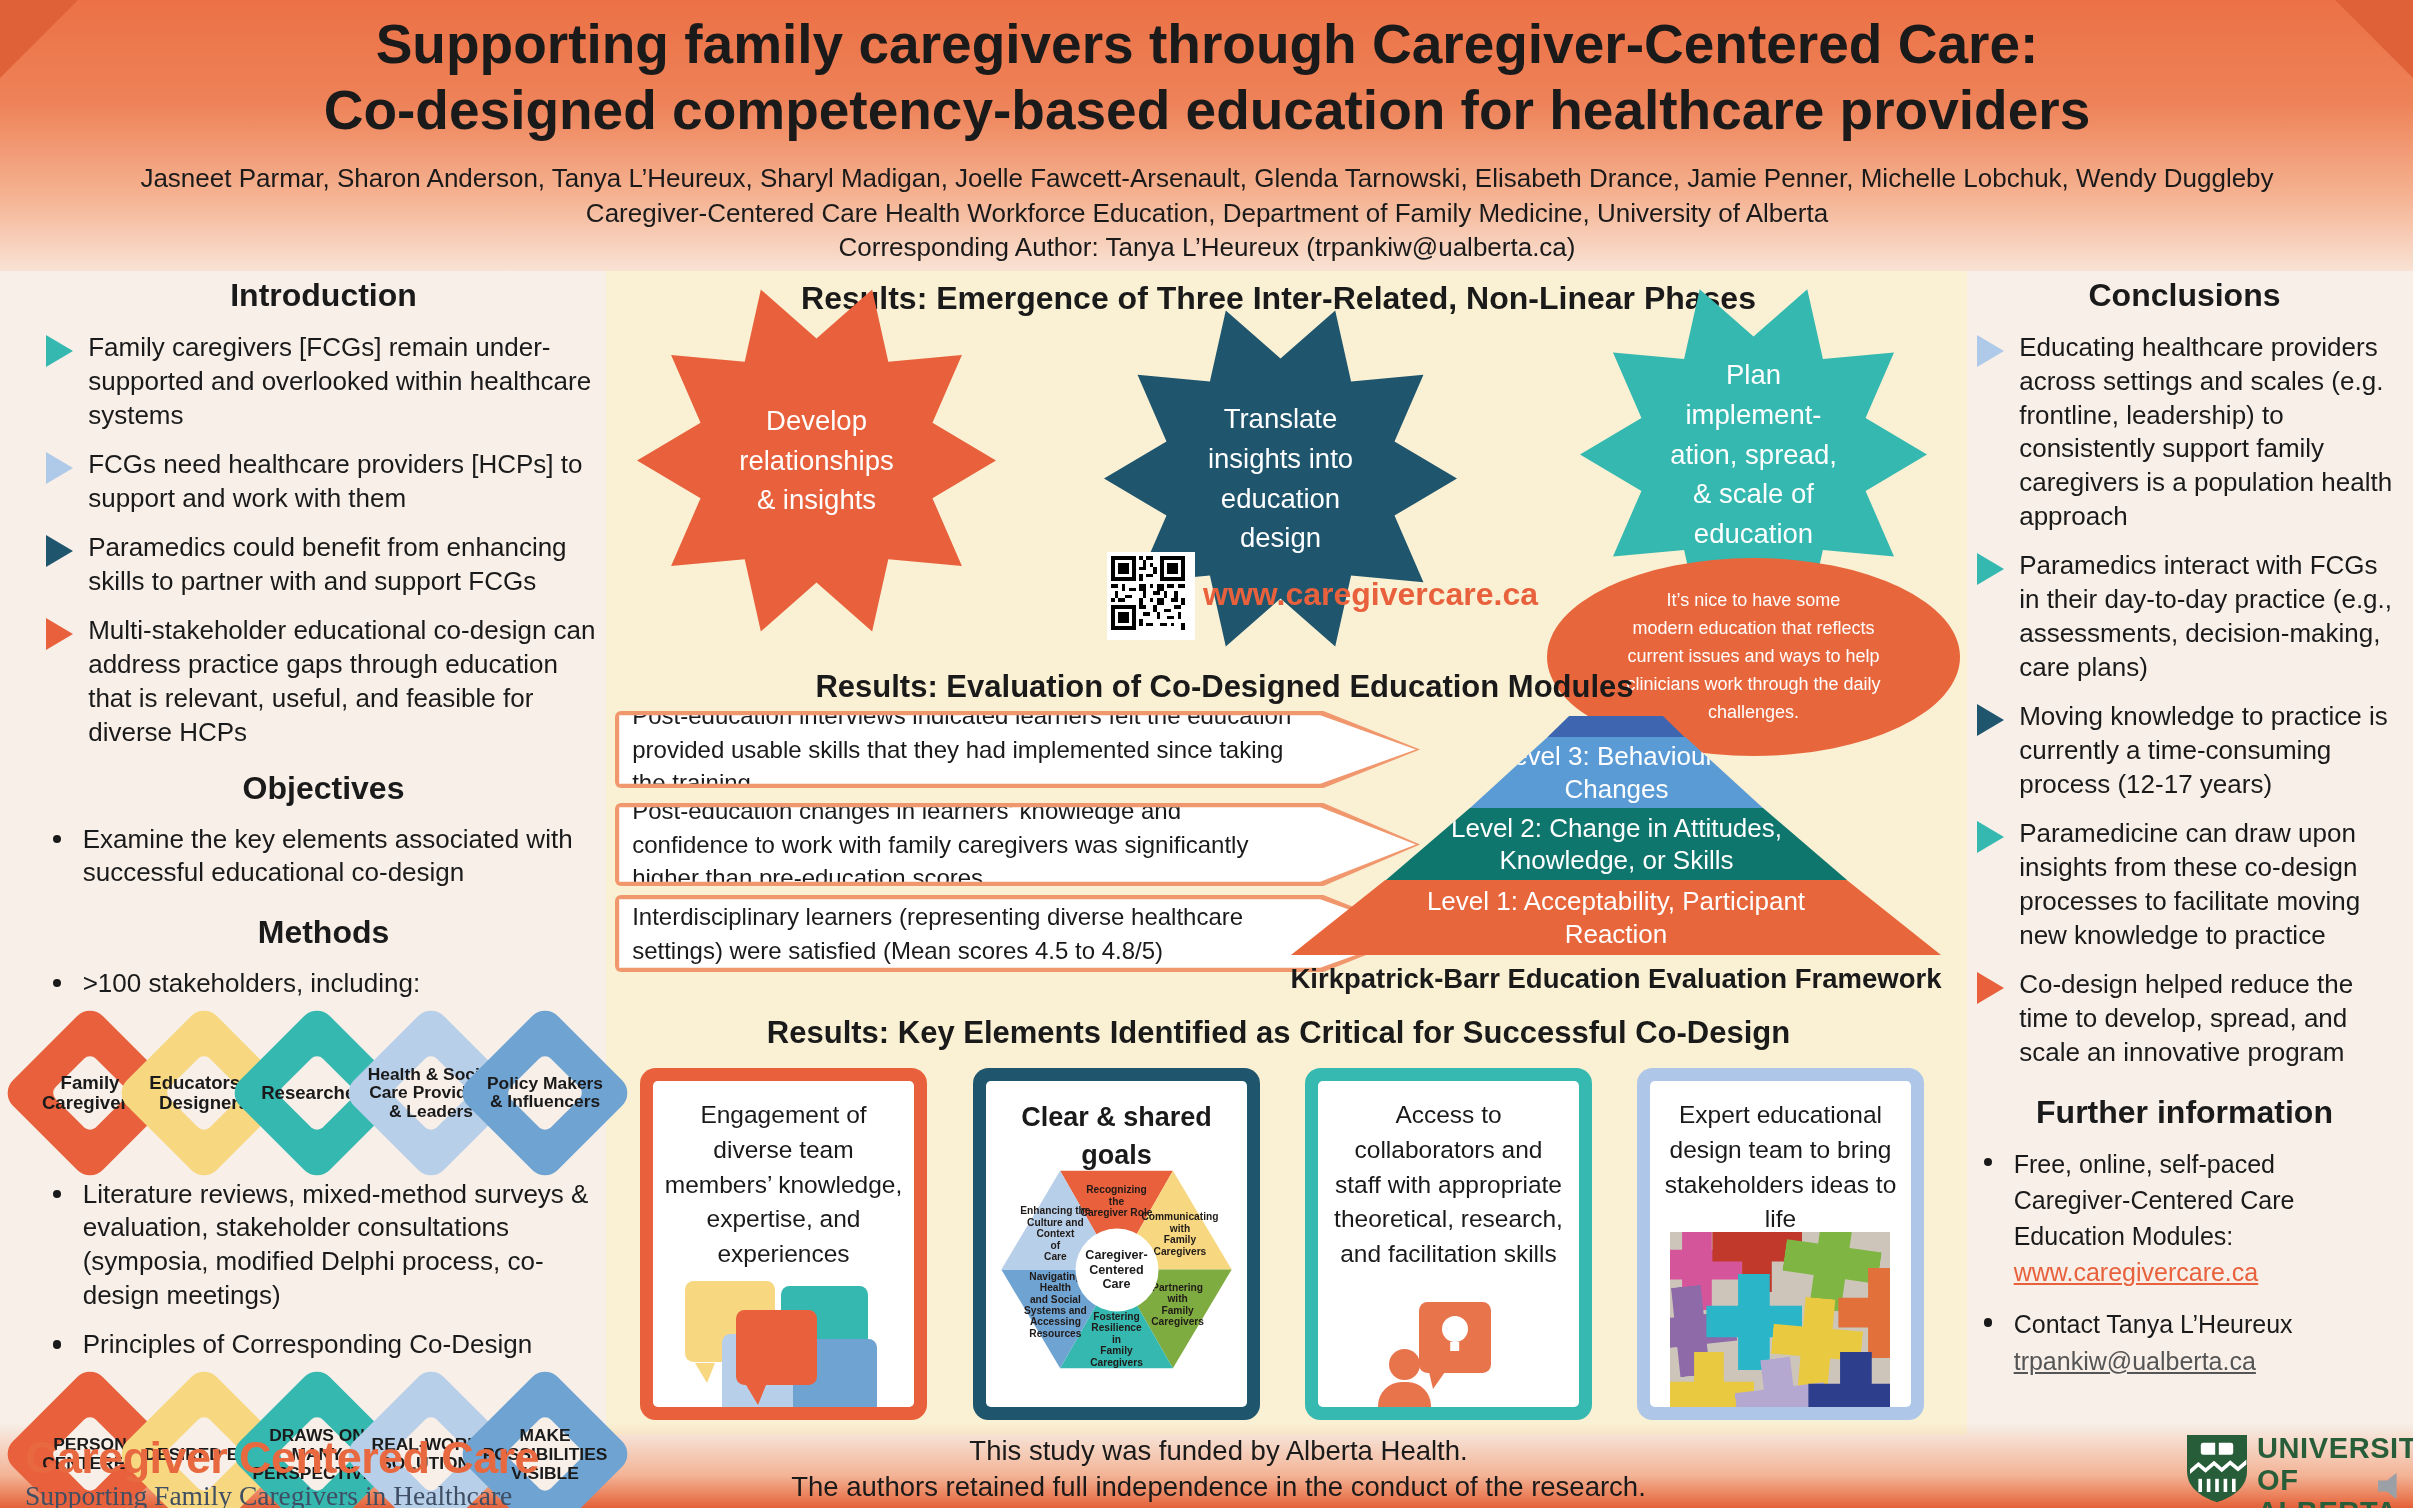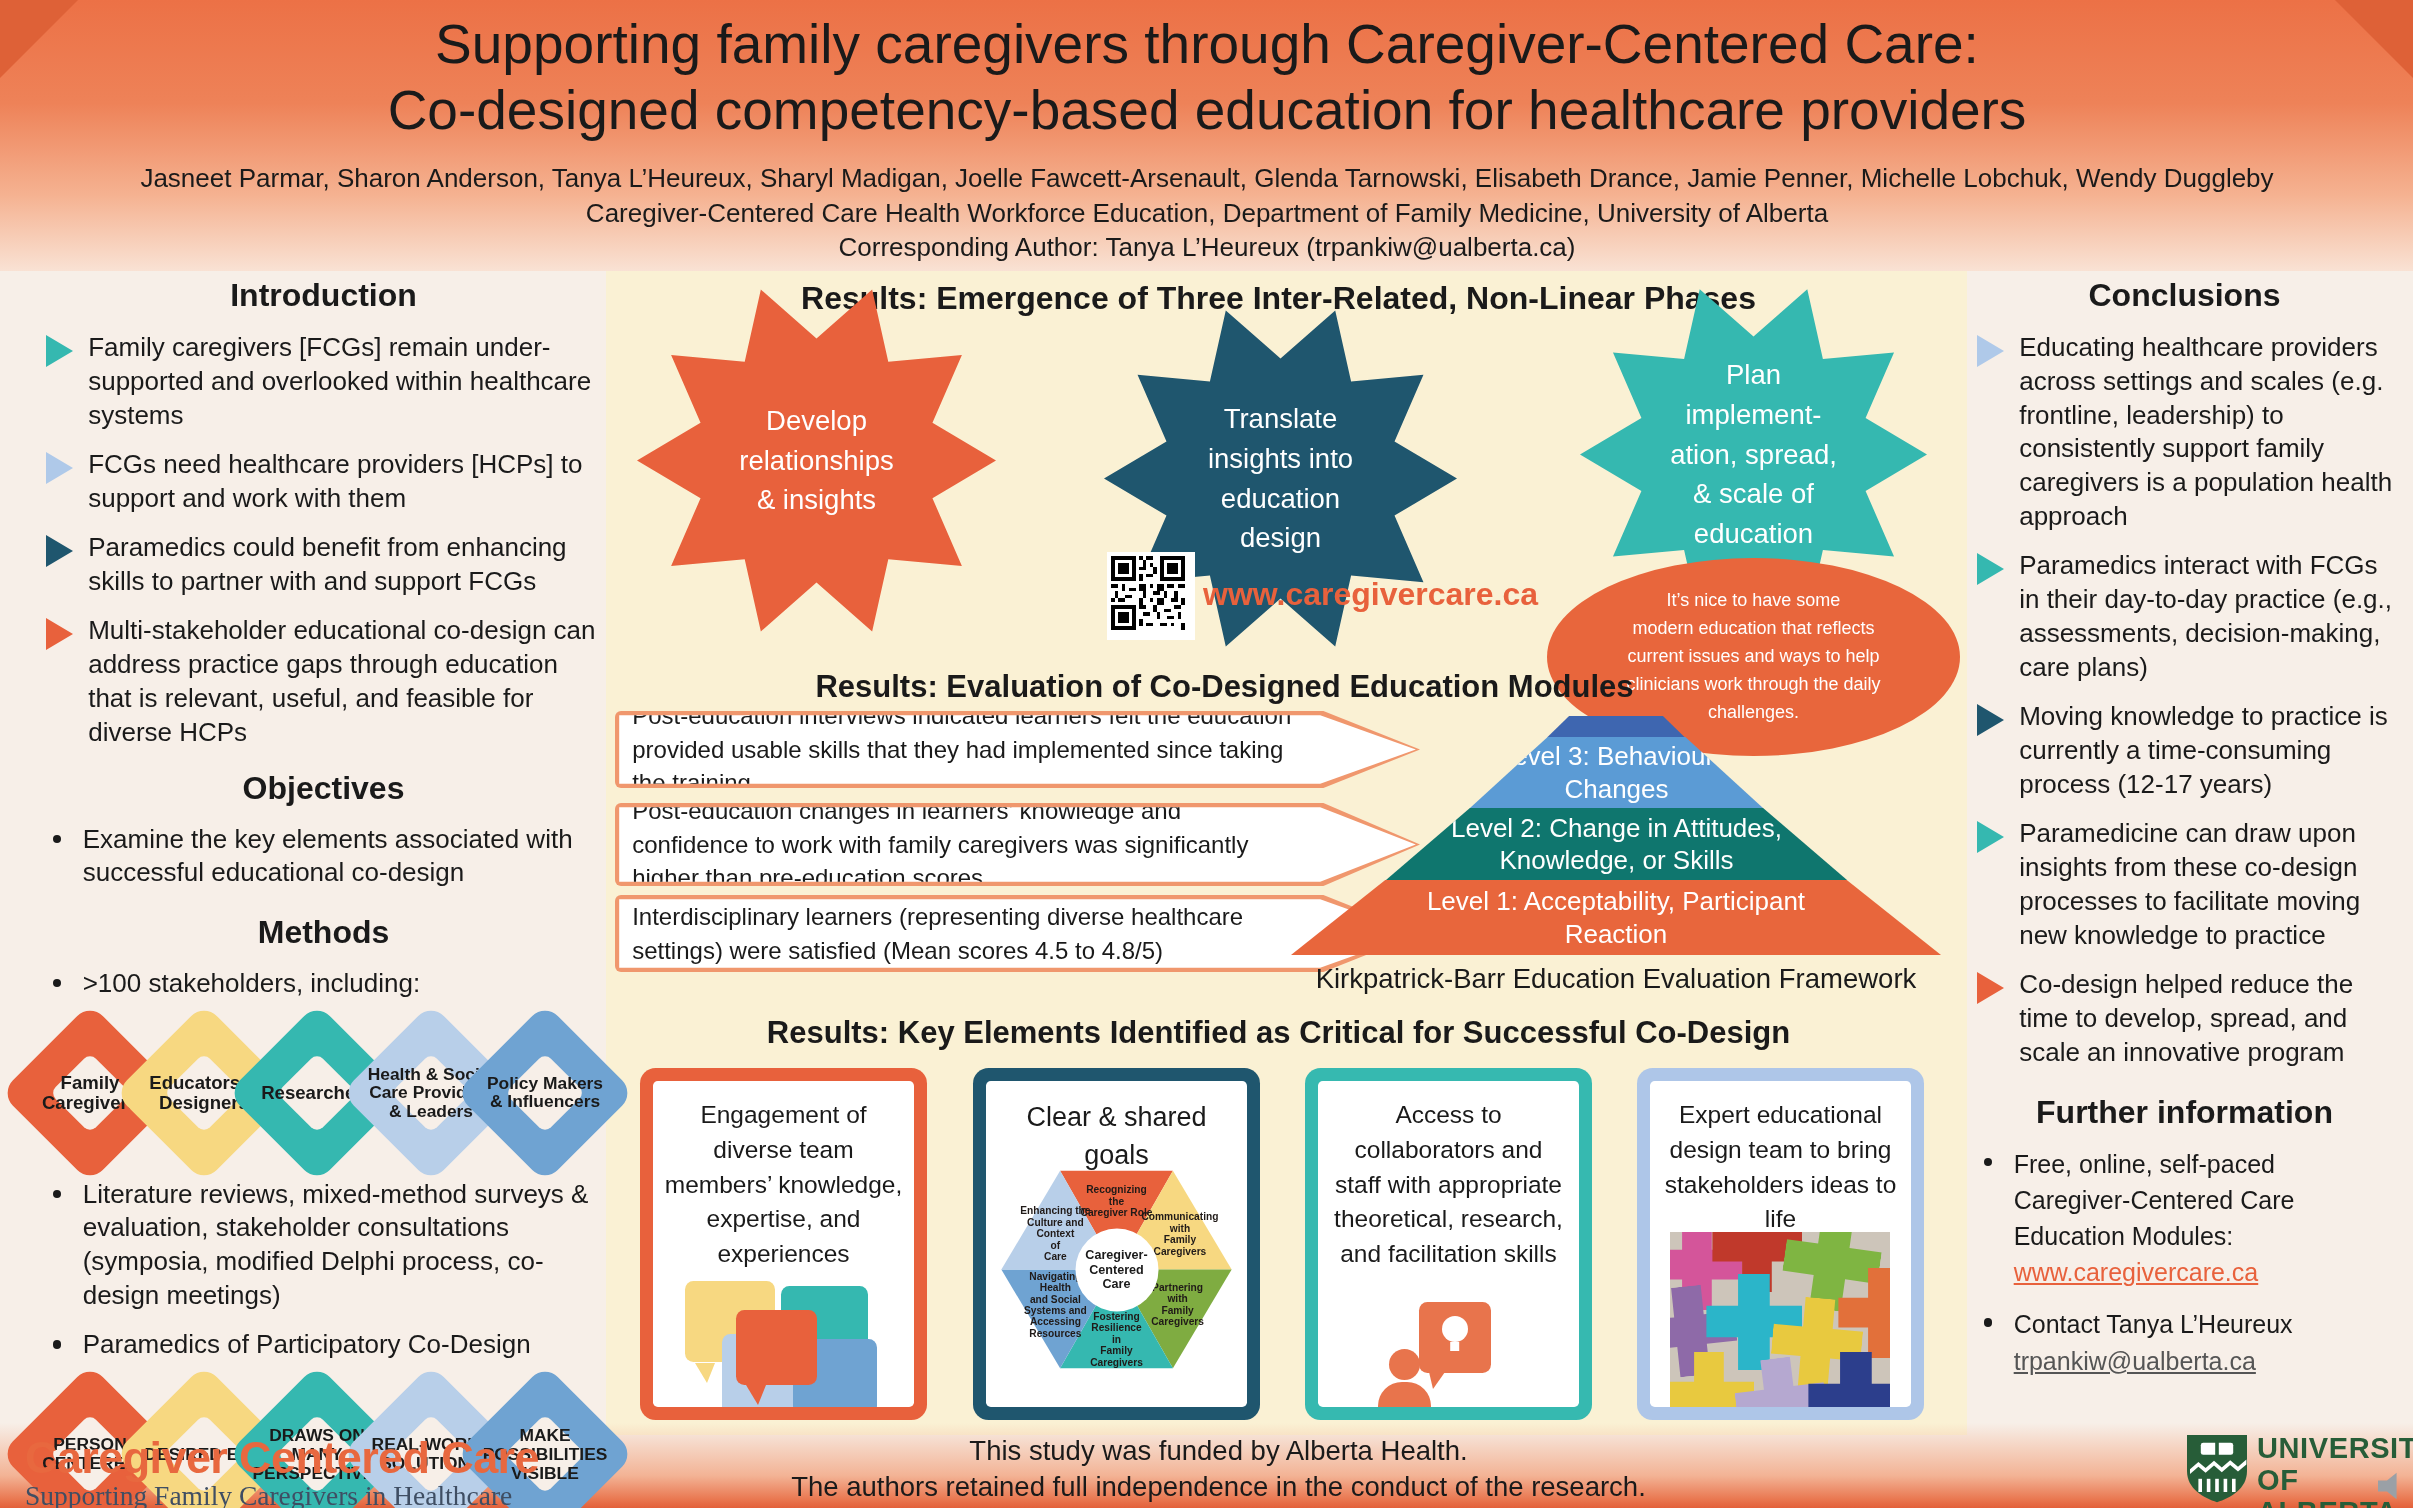--- a/index.html
+++ b/index.html
@@ -1,19 +1,19 @@
 <!DOCTYPE html>
 <html style="font-size:9.6px"><head>
 <meta charset="utf-8">
 <style>
   html,body{margin:0;padding:0;}
   body{width:2413px;height:1508px;font-family:"Liberation Sans",sans-serif;color:#1a1a1a;}
   #poster{position:relative;width:2413px;height:1508px;background:#F7EFE8;overflow:hidden;}
   .abs{position:absolute;}
-  .b{font-weight:normal;}
+  .b{font-weight:bold;}
   .ctr{text-align:center;}
   .preline{white-space:pre-line;}
 
   
   #header{left:0;top:0;width:2413px;height:271px;background:linear-gradient(180deg,#EC7146 0%,#EE8258 38%,#F5B röt291 70%,#F9E2D4 100%);}
   #header{background:linear-gradient(180deg,#EC7146 0%,#EE8258 38%,#F5B291 72%,#F9E2D4 100%);}
   .corner{width:78px;height:78px;background:#DE6137;}
   #corner-tl{left:0;top:0;clip-path:polygon(0 0,100% 0,0 100%);}
   #corner-tr{right:0;top:0;clip-path:polygon(0 0,100% 0,100% 100%);}
   #title{left:120px;top:10.8px;width:2174px;font-size:55px;line-height:1.2;}
@@ -195,21 +195,21 @@
         <div class="dlabel small">Policy Makers &amp; Influencers</div>
       </div>
     </div>
 
     <div class="brow">
       <div class="dot"></div>
       <div class="btext">Literature reviews, mixed-method surveys &amp; evaluation, stakeholder consultations (symposia, modified Delphi process, co-design meetings)</div>
     </div>
     <div class="brow">
       <div class="dot"></div>
-      <div class="btext">Paramedics of Participatory Co-Design</div>
+      <div class="btext">Principles of Corresponding Co-Design</div>
     </div>
 
     <div class="diamond-row">
       <div class="diamond" style="left:48px;">
         <div class="dsq bg-orange"></div>
           <div class="dhole"></div>
         <div class="dlabel small">PERSON CENTERED</div>
       </div>
       <div class="diamond" style="left:162px;">
         <div class="dsq bg-yellow"></div>

